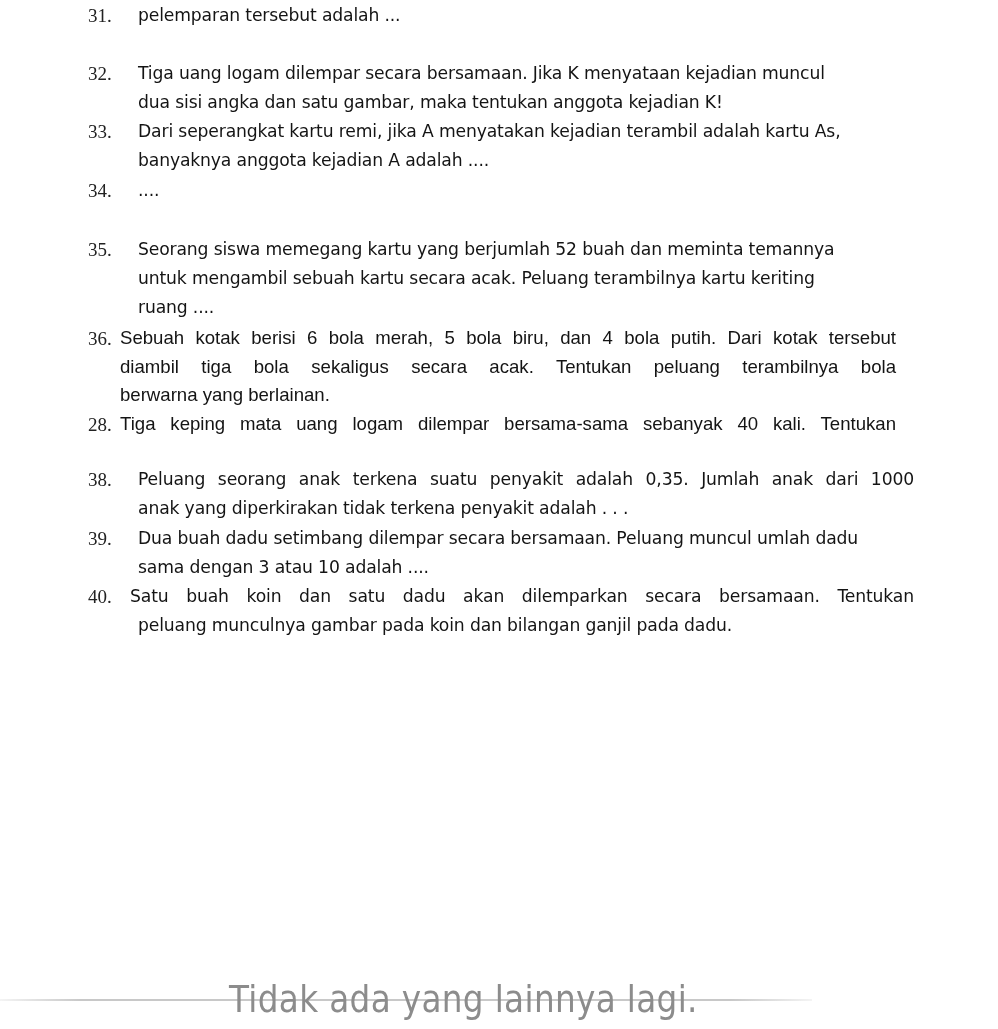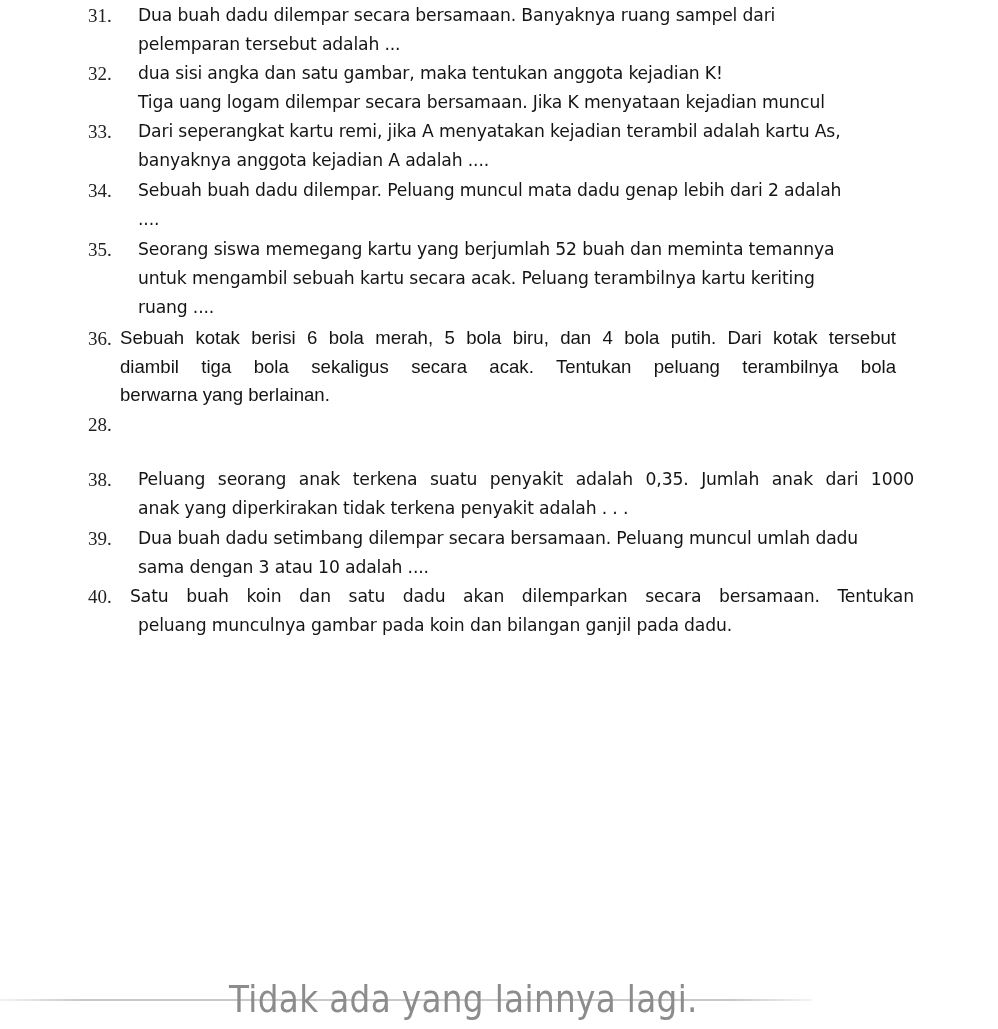--- a/index.html
+++ b/index.html
@@ -91,45 +91,43 @@
     }
   </style>
 </head>
 <body>
 
 <div class="doc">
 
   <div class="item" style="top:1px;">
     <span class="num">31.</span>
     <div class="text">
-      <span class="line">Dua buah dadu dilempar secara bersamaan. Banyaknya ruang sampel dari</span>
       <span class="line">pelemparan tersebut adalah ...</span>
     </div>
   </div>
 
   <div class="item" style="top:59px;">
     <span class="num">32.</span>
     <div class="text">
+      <span class="line">Tiga uang logam dilempar secara bersamaan. Jika K menyataan kejadian muncul</span>
       <span class="line">dua sisi angka dan satu gambar, maka tentukan anggota kejadian K!</span>
-      <span class="line">Tiga uang logam dilempar secara bersamaan. Jika K menyataan kejadian muncul</span>
     </div>
   </div>
 
   <div class="item" style="top:117px;">
     <span class="num">33.</span>
     <div class="text">
       <span class="line">Dari seperangkat kartu remi, jika A menyatakan kejadian terambil adalah kartu As,</span>
       <span class="line">banyaknya anggota kejadian A adalah ....</span>
     </div>
   </div>
 
   <div class="item" style="top:176px;">
     <span class="num">34.</span>
     <div class="text">
-      <span class="line">Sebuah buah dadu dilempar. Peluang muncul mata dadu genap lebih dari 2 adalah</span>
       <span class="line">....</span>
     </div>
   </div>
 
   <div class="item" style="top:235px;">
     <span class="num">35.</span>
     <div class="text">
       <span class="line">Seorang siswa memegang kartu yang berjumlah 52 buah dan meminta temannya</span>
       <span class="line">untuk mengambil sebuah kartu secara acak. Peluang terambilnya kartu keriting</span>
       <span class="line">ruang ....</span>
@@ -141,20 +139,21 @@
     <div class="text arial">
       <span class="line just">Sebuah kotak berisi 6 bola merah, 5 bola biru, dan 4 bola putih. Dari kotak tersebut</span>
       <span class="line just">diambil tiga bola sekaligus secara acak. Tentukan peluang terambilnya bola</span>
       <span class="line">berwarna yang berlainan.</span>
     </div>
   </div>
 
   <div class="item" style="top:410px;">
     <span class="num">28.</span>
     <div class="text arial">
+      <span class="line just">Tiga keping mata uang logam dilempar bersama-sama sebanyak 40 kali. Tentukan</span>
     </div>
   </div>
 
   <div class="item" style="top:465px;">
     <span class="num">38.</span>
     <div class="text">
       <span class="line just">Peluang seorang anak terkena suatu penyakit adalah 0,35. Jumlah anak dari 1000</span>
       <span class="line">anak yang diperkirakan tidak terkena penyakit adalah . . .</span>
     </div>
   </div>

